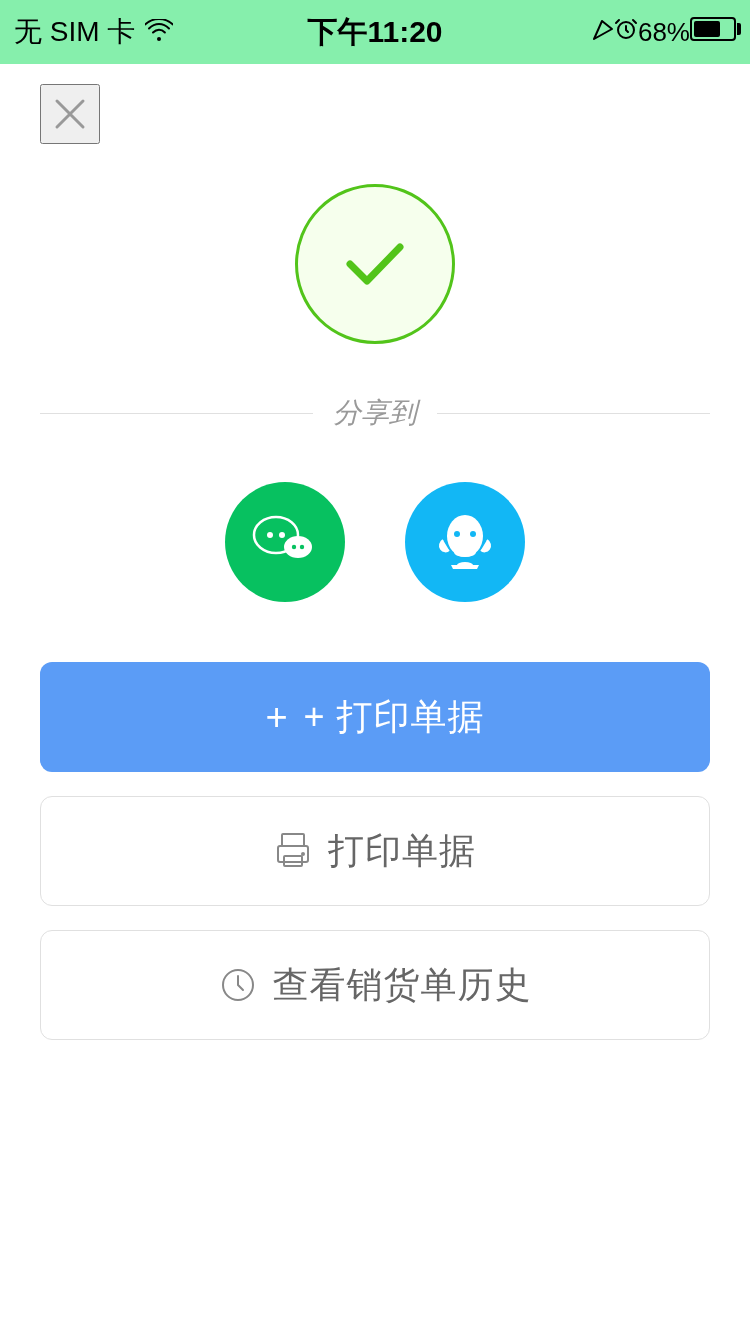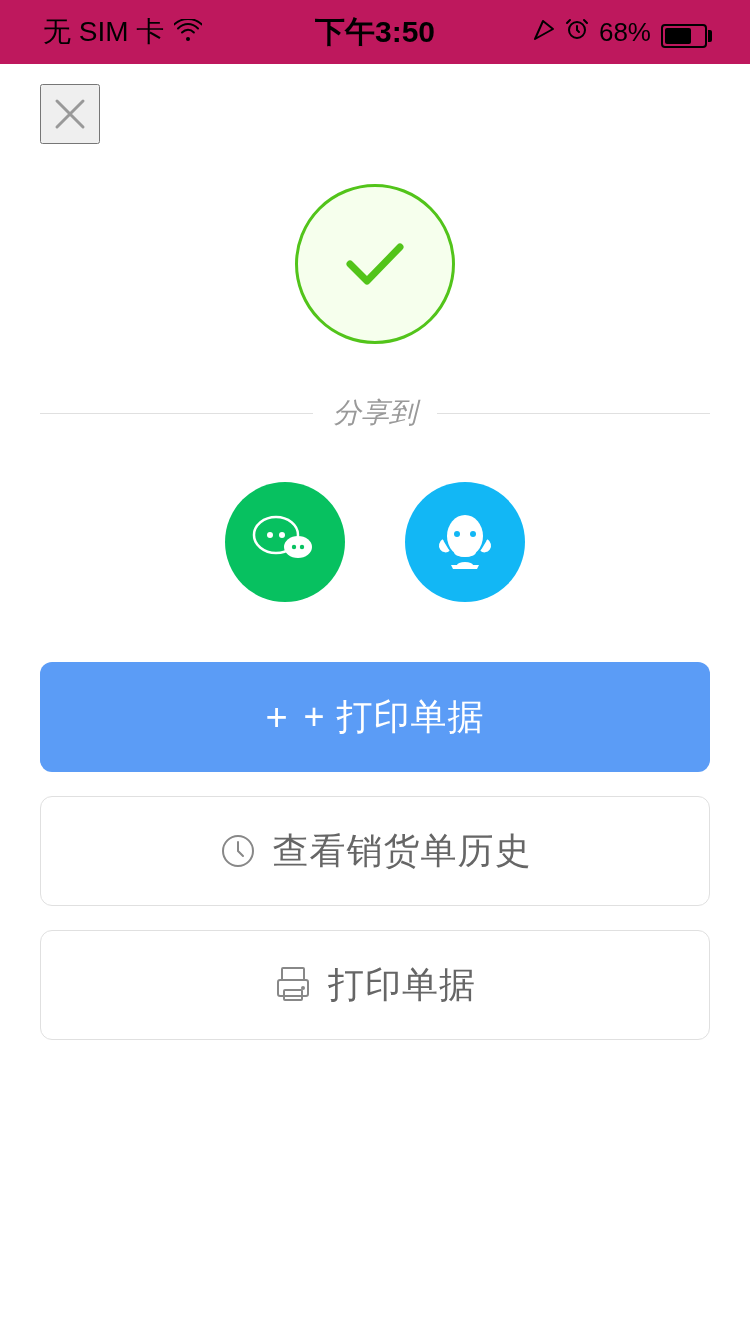--- a/index.html
+++ b/index.html
@@ -18,22 +18,22 @@
       position: relative;
     }
 
     
     .status-bar {
       width: 100%;
       height: 64px;
       display: flex;
       align-items: center;
       justify-content: space-between;
-      padding: 0 43px;
-      background: #be185d;
+      padding: 0 14px;
+      background: #86efac;
     }
 
     .status-left {
       display: flex;
       align-items: center;
       gap: 10px;
       font-size: 28px;
       color: #000;
       font-weight: 500;
     }
@@ -42,22 +42,21 @@
       font-size: 30px;
       font-weight: 600;
       color: #000;
       position: absolute;
       left: 50%;
       transform: translateX(-50%);
     }
 
     .status-right {
       display: flex;
-      align-items: flex-end;
-      gap: 10px;
+      align-items: flex-start;
       font-size: 26px;
       color: #000;
     }
 
     .battery-container {
       display: flex;
       align-items: center;
       gap: 4px;
     }
 
@@ -260,21 +259,21 @@
     <span>
       <svg width="28" height="22" viewBox="0 0 28 22" fill="none">
         <path d="M14 18a2 2 0 100 4 2 2 0 000-4z" fill="#000"></path>
         <path d="M8 13.5C9.8 11.7 11.8 10.7 14 10.7s4.2 1 5.9 2.8" stroke="#000" stroke-width="2" stroke-linecap="round" fill="none"></path>
         <path d="M4 9.5C7 6.5 10.3 5 14 5s7 1.5 10 4.5" stroke="#000" stroke-width="2" stroke-linecap="round" fill="none"></path>
         <path d="M0 5.5C4 1.8 8.7 0 14 0s10 1.8 14 5.5" stroke="#000" stroke-width="2" stroke-linecap="round" fill="none"></path>
       </svg>
     </span>
   </div>
 
-  <div class="status-center">下午3:50</div>
+  <div class="status-center">下午11:20</div>
 
   <div class="status-right">
     <span>
       <svg width="22" height="22" viewBox="0 0 22 22" fill="none">
         <path d="M2 20L10 2l10 8-18 10z" stroke="#000" stroke-width="2" stroke-linejoin="round" fill="none"></path>
       </svg>
     </span>
     <span>
       <svg width="24" height="24" viewBox="0 0 24 24" fill="none">
         <circle cx="12" cy="13" r="8" stroke="#000" stroke-width="2"></circle>
@@ -345,34 +344,34 @@
   <div class="action-buttons">
 
     <button class="action-btn btn-primary">
       <span class="btn-icon plus-symbol">+</span>
       <span class="btn-text">+ 打印单据</span>
     </button>
 
     <button class="action-btn btn-secondary">
       <span class="btn-icon">
         <svg width="38" height="38" viewBox="0 0 38 38" fill="none">
-          <circle cx="19" cy="19" r="15" stroke="#888" stroke-width="2"></circle>
-          <path d="M19 10v9l5 5" stroke="#888" stroke-width="2" stroke-linecap="round" stroke-linejoin="round"></path>
-        </svg>
-      </span>
-      <span class="btn-text">查看销货单历史</span>
-    </button>
-
-    <button class="action-btn btn-secondary">
-      <span class="btn-icon">
-        <svg width="38" height="38" viewBox="0 0 38 38" fill="none">
           <rect x="8" y="2" width="22" height="12" rx="1" stroke="#888" stroke-width="2"></rect>
           <rect x="4" y="14" width="30" height="16" rx="2" stroke="#888" stroke-width="2"></rect>
           <rect x="10" y="24" width="18" height="10" rx="1" stroke="#888" stroke-width="2"></rect>
           <circle cx="29" cy="22" r="2" fill="#888"></circle>
         </svg>
       </span>
       <span class="btn-text">打印单据</span>
     </button>
 
+    <button class="action-btn btn-secondary">
+      <span class="btn-icon">
+        <svg width="38" height="38" viewBox="0 0 38 38" fill="none">
+          <circle cx="19" cy="19" r="15" stroke="#888" stroke-width="2"></circle>
+          <path d="M19 10v9l5 5" stroke="#888" stroke-width="2" stroke-linecap="round" stroke-linejoin="round"></path>
+        </svg>
+      </span>
+      <span class="btn-text">查看销货单历史</span>
+    </button>
+
   </div>
 
 </div>
 
 </body></html>

